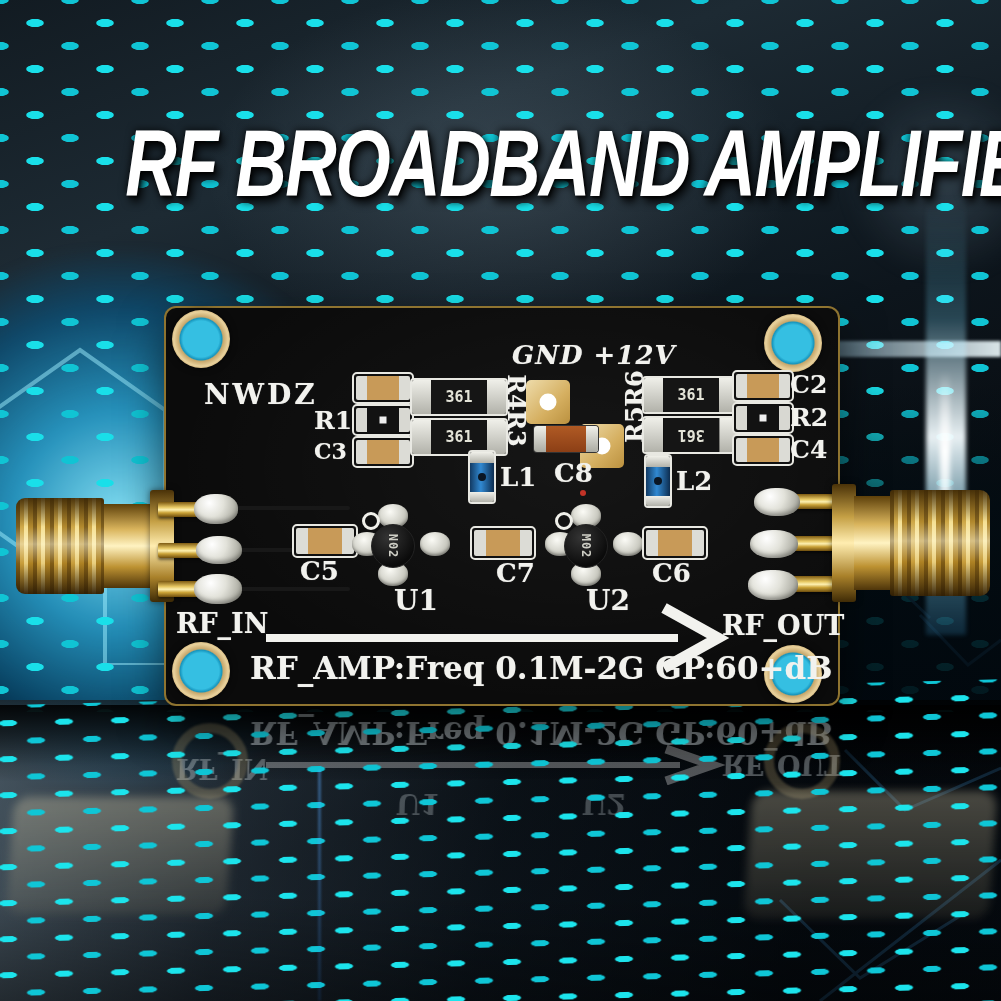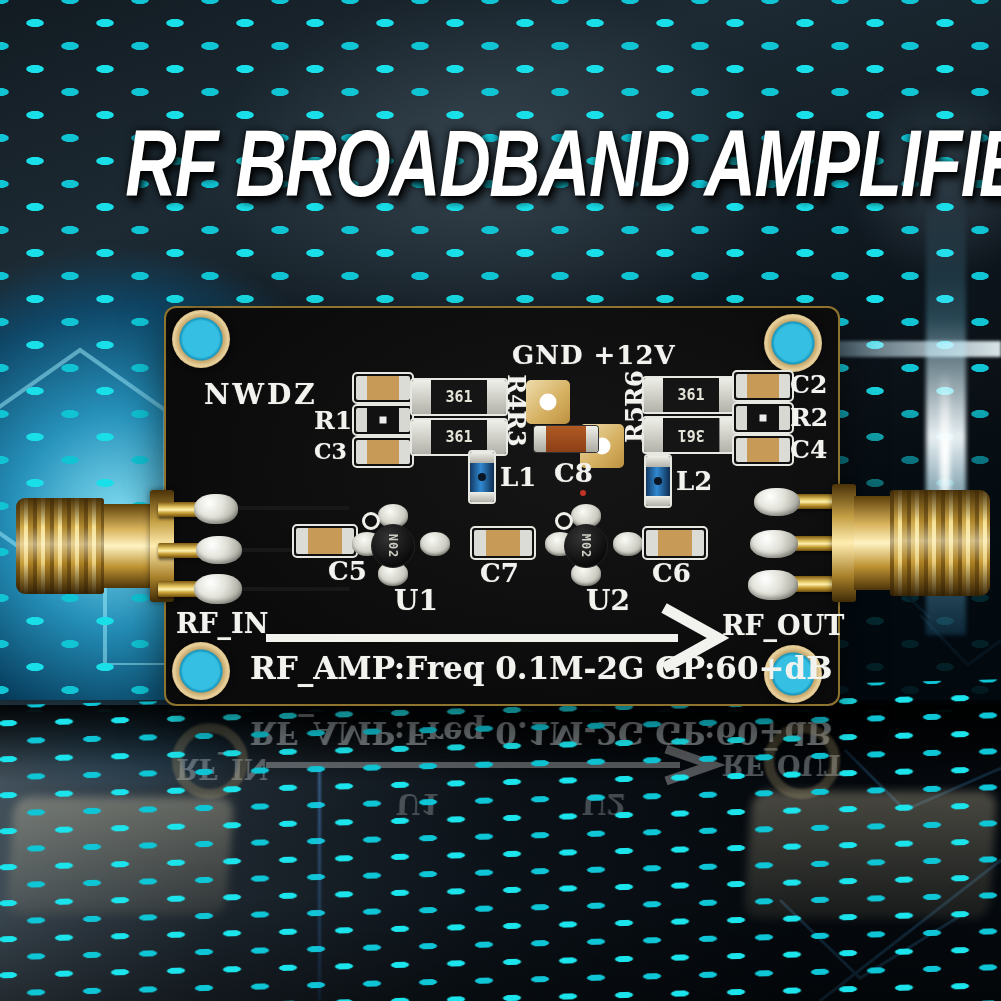--- a/index.html
+++ b/index.html
@@ -204,21 +204,21 @@
     <div class="abs hole" style="left:6px;top:2px;"></div>
     <div class="abs hole" style="left:598px;top:6px;"></div>
     <div class="abs hole" style="left:6px;top:334px;"></div>
     <div class="abs hole" style="left:598px;top:337px;"></div>
 
     <div class="abs trace" style="left:64px;top:198px;width:120px;"></div>
     <div class="abs trace" style="left:64px;top:240px;width:120px;"></div>
     <div class="abs trace" style="left:64px;top:279px;width:120px;"></div>
 
     <div class="abs silk" style="left:38px;top:70px;font-size:28px;letter-spacing:3px;">NWDZ</div>
-    <div class="abs silk" style="left:346px;top:32px;font-size:26px;letter-spacing:1px;">GND +12V</div>
+    <div class="abs silk" style="left:346px;top:32px;font-size:26px;letter-spacing:1px;font-style:italic;">GND +12V</div>
 
     <div class="abs silk" style="left:148px;top:66px;font-size:25px;margin-left:48px;">C1</div>
     <div class="abs silk" style="left:148px;top:98px;font-size:25px;text-align:center;">R1</div>
     <div class="abs silk" style="left:148px;top:130px;font-size:22px;">C3</div>
     <div class="abs cbox" style="left:186px;top:64px;width:54px;height:24px;">
         <div class="cbody"></div>
       </div>
     <div class="abs cbox" style="left:186px;top:96px;width:54px;height:24px;">
         <div class="cbody resv"></div>
       </div>
@@ -283,36 +283,36 @@
     <div class="abs cbox" style="left:566px;top:126px;width:54px;height:24px;">
         <div class="cbody"></div>
       </div>
     <div class="abs silk" style="left:624px;top:62px;font-size:25px;">C2</div>
     <div class="abs silk" style="left:624px;top:95px;font-size:25px;">R2</div>
     <div class="abs silk" style="left:624px;top:127px;font-size:25px;">C4</div>
 
     <div class="abs cbox" style="left:126px;top:216px;width:58px;height:26px;">
         <div class="cbody"></div>
       </div>
-    <div class="abs silk" style="left:134px;top:248px;font-size:26px;margin-left:28px;">C5</div>
+    <div class="abs silk" style="left:134px;top:248px;font-size:26px;">C5</div>
 
     <div class="abs tpad" style="left:212px;top:196px;width:30px;height:24px;"></div>
     <div class="abs tpad" style="left:212px;top:254px;width:30px;height:24px;"></div>
     <div class="abs tpad" style="left:186px;top:224px;width:30px;height:24px;"></div>
     <div class="abs tpad" style="left:254px;top:224px;width:30px;height:24px;"></div>
     <div class="abs tbody" style="left:205px;top:216px;width:42px;height:42px;">
       <span class="tmark">N02</span>
     </div>
     <div class="abs pin1ring" style="left:196px;top:204px;"></div>
     <div class="abs silk" style="left:228px;top:276px;font-size:28px;">U1</div>
 
     <div class="abs cbox" style="left:304px;top:218px;width:58px;height:26px;">
         <div class="cbody"></div>
       </div>
-    <div class="abs silk" style="left:314px;top:250px;font-size:26px;">C7</div>
+    <div class="abs silk" style="left:330px;top:250px;font-size:26px;">C7</div>
 
     <div class="abs reddot" style="left:414px;top:182px;"></div>
     <div class="abs tpad" style="left:405px;top:196px;width:30px;height:24px;"></div>
     <div class="abs tpad" style="left:405px;top:254px;width:30px;height:24px;"></div>
     <div class="abs tpad" style="left:379px;top:224px;width:30px;height:24px;"></div>
     <div class="abs tpad" style="left:447px;top:224px;width:30px;height:24px;"></div>
     <div class="abs tbody" style="left:398px;top:216px;width:42px;height:42px;">
       <span class="tmark">M02</span>
     </div>
     <div class="abs pin1ring" style="left:389px;top:204px;"></div>

